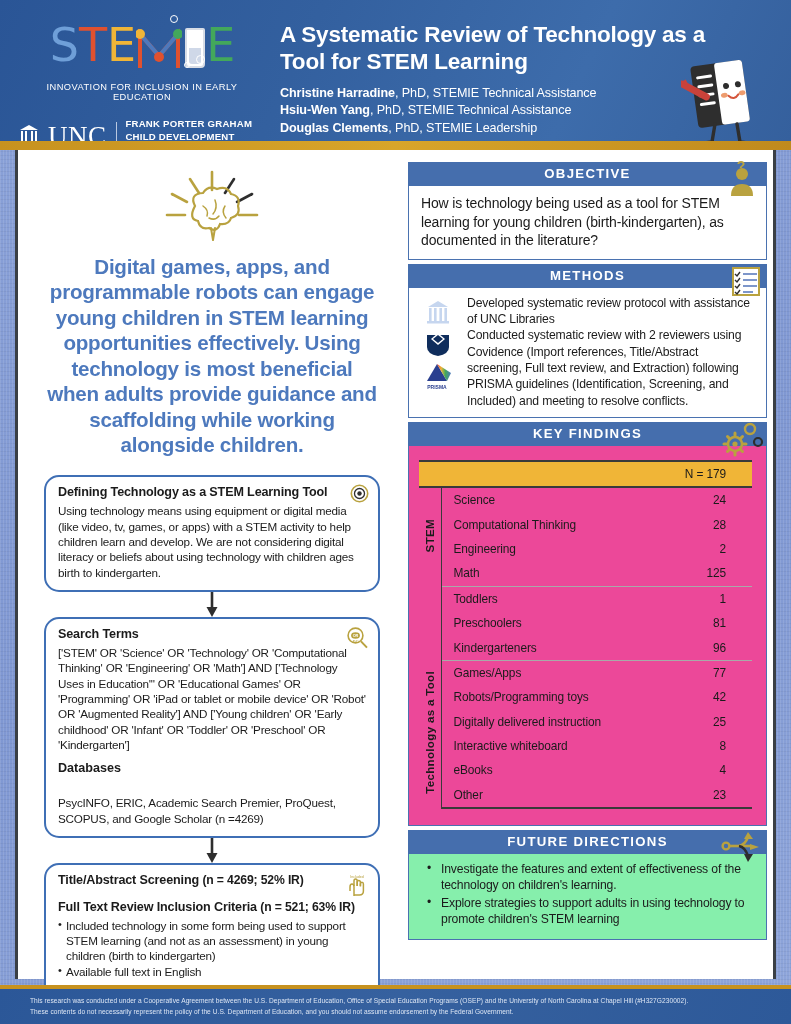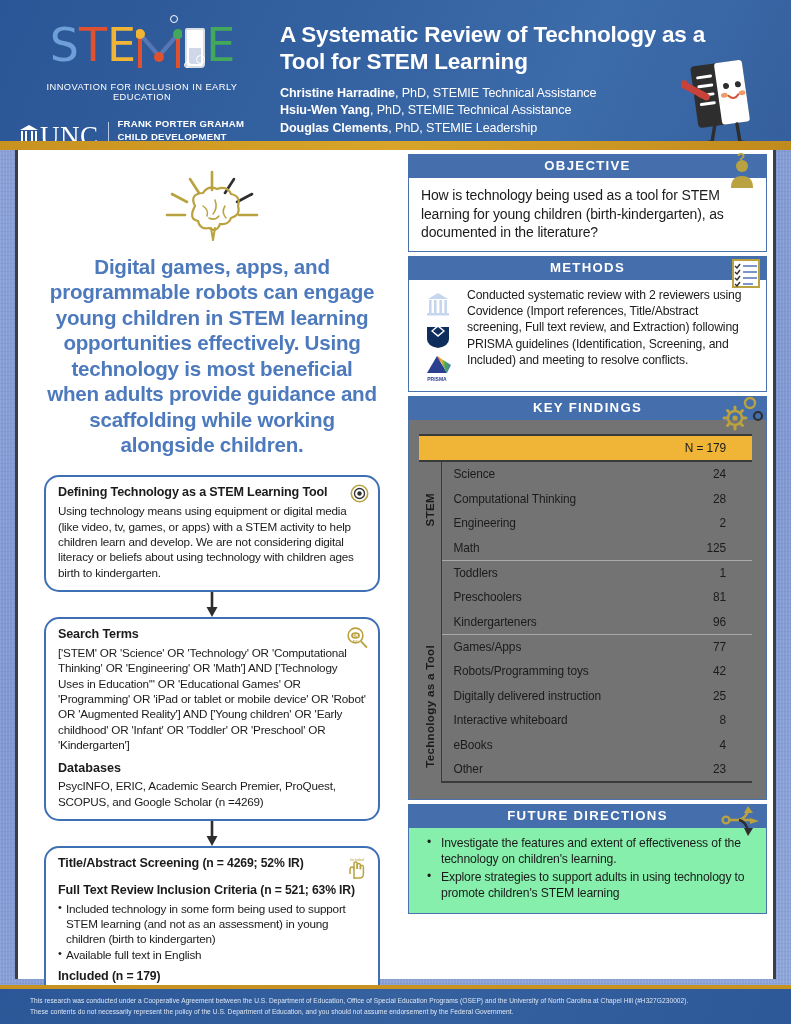--- a/index.html
+++ b/index.html
@@ -60,21 +60,21 @@
   .bubble{ position:absolute; border:1.5px solid #fff; border-radius:50%; }
   .logo-tag{
     text-align:center; color:#ffffff; font-size:9.3px; letter-spacing:.45px;
     font-weight:400; margin-top:6px;
     font-family:"Liberation Sans", sans-serif;
   }
   .unc-row{
     display:flex; align-items:center; justify-content:center;
     margin-top:16px; gap:9px;
   }
-  .unc-mark{ display:flex; align-items:center; gap:0; }
+  .unc-mark{ display:flex; align-items:center; gap:8px; }
   .unc-well{ width:22px; height:26px; position:relative; }
   .unc-word{
     color:#fff; font-family:"Liberation Serif", serif;
     font-size:27px; letter-spacing:.5px; line-height:1;
   }
   .unc-div{ width:1px; height:30px; background:#b9c8e0; }
   .unc-sub{
     color:#fff; font-size:9.6px; font-weight:bold; line-height:1.32;
     letter-spacing:.25px;
   }
@@ -102,21 +102,21 @@
     padding:0;
   }
   .content-frame{
     position:absolute; left:15px; top:0; right:15px; bottom:6px;
     background:#ffffff;
     border-left:3px solid #3a3f45;
     border-right:3px solid #3a3f45;
     display:flex;
   }
   .col-left{ width:386px; flex:0 0 386px; position:relative; padding:6px 8px 0 10px;}
-  .col-right{ flex:1; position:relative; padding:4px 6px 0 4px;}
+  .col-right{ flex:1; position:relative; padding:12px 6px 0 4px;}
 
   
   .brain-icon{ display:block; margin:14px auto 0; width:135px; height:76px; }
   .hero-text{
     color:#4d79bd; font-size:20.6px; font-weight:bold;
     text-align:center; line-height:1.235; letter-spacing:-.25px;
     padding:8px 16px 0 16px;
   }
 
   
@@ -133,21 +133,21 @@
   .fbox h3{
     font-size:12.6px; font-weight:bold; color:#1b1b1b;
     letter-spacing:-.15px; margin-bottom:4px;
   }
   .fbox p{
     font-size:11.7px; color:#1b1b1b; line-height:1.31;
     letter-spacing:-.2px;
   }
   .fbox .corner-icon{ position:absolute; right:9px; top:7px; }
   .fbox .sub-h{
-    font-size:12.6px; font-weight:bold; color:#1b1b1b; margin-top:9px; margin-bottom:3px;
+    font-size:12.6px; font-weight:bold; color:#1b1b1b; margin-top:9px; margin-bottom:20px;
   }
   .fbox ul{ list-style:none; margin:2px 0 0 0; }
   .fbox ul li{
     font-size:11.7px; color:#1b1b1b; line-height:1.3;
     padding-left:8px; position:relative; letter-spacing:-.2px;
   }
   .fbox ul li:before{
     content:"\2022"; position:absolute; left:0; top:-1px; font-size:11px;
   }
   .lbl-head{ font-size:12.6px; font-weight:bold; }
@@ -168,21 +168,21 @@
     border-top:none; padding:8px 10px 9px 12px;
   }
   .sec-body p{ font-size:14px; color:#1b1b1b; line-height:1.33; letter-spacing:-.15px;}
   .sec-icon{ position:absolute; right:6px; top:2px; z-index:3; }
 
   .methods-body{ display:flex; gap:6px; padding:7px 10px 8px 6px; }
   .methods-icons{ width:46px; flex:0 0 46px; display:flex; flex-direction:column; align-items:center; gap:3px; padding-top:4px;}
   .methods-text p{ font-size:12.2px; line-height:1.335; letter-spacing:-.15px; }
 
   
-  .kf-body{ background:#737373; border:1px solid #4a72b0; border-top:none; padding:14px 14px 16px 10px;}
+  .kf-body{ background:#ec4899; border:1px solid #4a72b0; border-top:none; padding:14px 14px 16px 10px;}
   table.kf{ width:100%; border-collapse:collapse; }
   table.kf td{
     font-size:11.9px; color:#1b1b1b; padding:5.2px 2px; letter-spacing:-.1px;
   }
   .kf-hdr td{
     background:#f0b537; font-weight:normal; font-size:11.9px; padding:6px 2px;
     border-top:2.2px solid #3a3a3a; border-bottom:2.2px solid #3a3a3a;
   }
   .kf-n{ text-align:right; padding-right:26px !important; }
   .kf-val{ text-align:right; padding-right:26px !important; }
@@ -476,20 +476,21 @@
                     <stop offset="60%" stop-color="#43a85b"></stop>
                       <stop offset="100%" stop-color="#4d79bd"></stop>
                   </linearGradient>
                 </defs>
                 <path d="M13 3 L3 20 L23 20 Z" fill="#2a3f8f"></path>
                 <path d="M13 3 L23 20 L27 12 Z" fill="url(#pg)"></path>
                 <text x="13" y="28" font-size="5" fill="#2a3f8f" text-anchor="middle" font-family="Liberation Sans, sans-serif" font-weight="bold">PRISMA</text>
               </svg>
             </div>
             <div class="methods-text">
+              <p>Developed systematic review protocol with assistance of UNC Libraries</p>
               <p>Conducted systematic review with 2 reviewers using Covidence (Import references, Title/Abstract screening, Full text review, and Extraction) following PRISMA guidelines (Identification, Screening, and Included) and meeting to resolve conflicts.</p>
             </div>
           </div>
         </div>
 
         <div class="sec">
           <div class="sec-head">KEY FINDINGS</div>
           <svg class="sec-icon" style="top:-2px;right:4px;" width="42" height="38" viewBox="0 0 42 38">
             <g fill="none" stroke="#b9a23f" stroke-width="2.6">
               <circle cx="14" cy="24" r="7"></circle>

